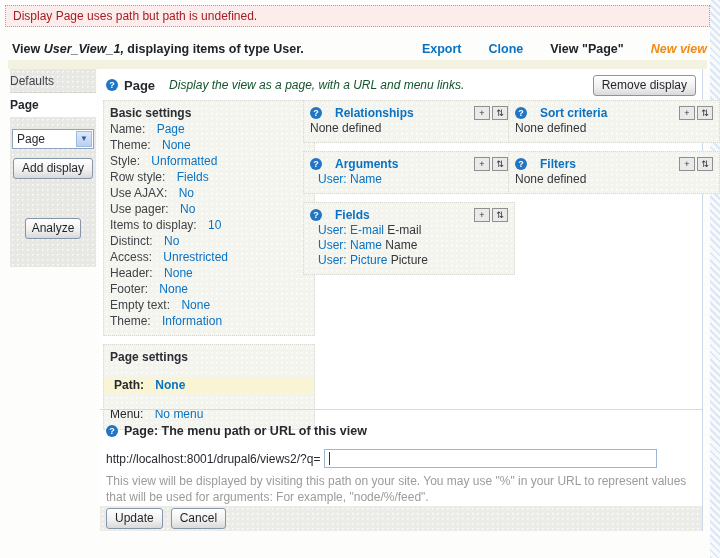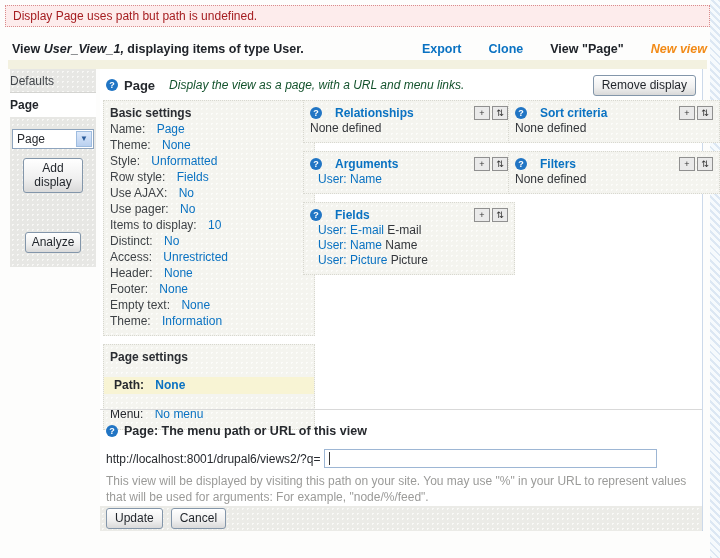--- a/index.html
+++ b/index.html
@@ -43,21 +43,21 @@
   .sidebar-body { height:150px; padding-top:12px; }
   .select-box { width:82px; height:20px; margin:0 auto; background:#fff;
     border:1px solid #8ea4bd; display:flex; align-items:center; cursor:pointer; }
   .select-value { flex:1; padding-left:4px; }
   .select-arrow { width:16px; height:16px; margin-right:1px; flex:none;
     background:linear-gradient(#dde9fb,#b9d0ef); border:1px solid #9ebcdf;
     color:#2b5c9b; font-size:8px; line-height:14px; text-align:center; }
   .btn { font-family:inherit; font-size:12px; color:#1f2329; cursor:pointer;
     background:linear-gradient(#ffffff,#efefef 60%,#d9d9d9);
     border:1px solid #8396aa; border-radius:3px; padding:2px 8px 3px; }
-  .add-display-btn { display:block; margin:9px auto 0; width:60px; padding:2px 0 3px; }
+  .add-display-btn { display:block; margin:9px auto 0; width:80px; padding:2px 0 3px; }
   .analyze-btn { display:block; margin:39px auto 0; width:56px; padding:2px 0 3px; }
 
   
   .main { position:absolute; left:100px; top:69px; width:603px; height:462px;
     background:#fff; border-right:1px solid #ccd9ea; border-bottom:1px solid #b9c9dd; }
   .display-header { display:flex; align-items:center; height:30px; padding:2px 6px 0; }
   .display-title { font-weight:bold; font-size:13px; margin-left:6px; }
   .display-desc { font-style:italic; color:#14532d; margin-left:14px; }
   .display-header .btn { margin-left:auto; }
 

